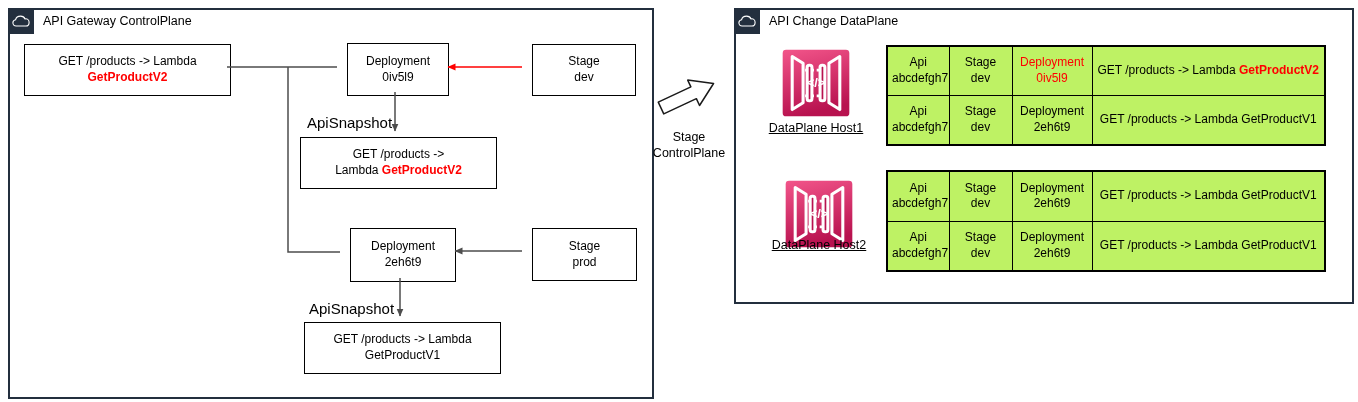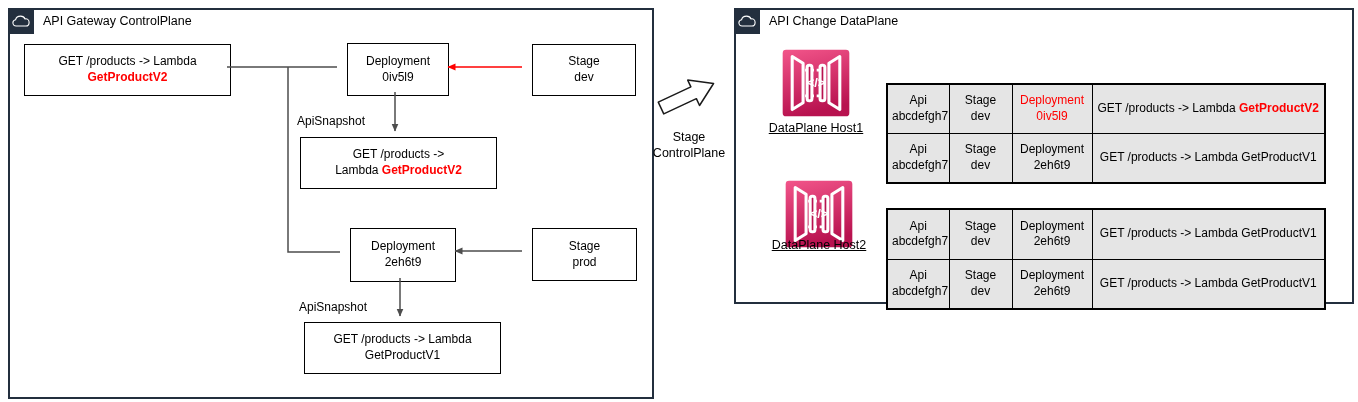--- a/index.html
+++ b/index.html
@@ -14,29 +14,29 @@
   .group-icon { width:26px; height:26px; background:#232f3e; display:flex; align-items:center; justify-content:center; }
   .group-title { margin-left:9px; font-size:12.5px; white-space:nowrap; }
   
   .box {
     position:absolute; border:1.5px solid #000; background:#fff;
     display:flex; flex-direction:column; align-items:center; justify-content:center;
     font-size:12px; line-height:1.3; text-align:center;
   }
   .hl { color:#ff0000; font-weight:bold;text-align:center; }
   .red-text { color:#ff0000; }
-  .float-label { position:absolute; font-size:12px; white-space:nowrap; }
+  .float-label { position:absolute; font-size:15px; white-space:nowrap;margin-left:10px; }
   
   #connectors { position:absolute; top:0; left:0; pointer-events:none; }
   
   .change-label { position:absolute; font-size:12.5px; line-height:1.3; text-align:center; }
   
   .host-icon { position:absolute; }
   .host-label { position:absolute; font-size:12.5px; text-align:center; white-space:nowrap;text-decoration:underline; }
-  table.host-table { position:absolute; border-collapse:collapse; table-layout:fixed; background:#e5e5e5; border:2px solid #000;margin-top:38px; }
+  table.host-table { position:absolute; border-collapse:collapse; table-layout:fixed; background:#bef264; border:2px solid #000; }
   table.host-table td {
     border:1.5px solid #000; text-align:center; vertical-align:middle;
     font-size:12px; line-height:1.3; padding:2px 4px; overflow:hidden;
   }
 </style>
 </head>
 <body>
 
 <div id="canvas">
 

